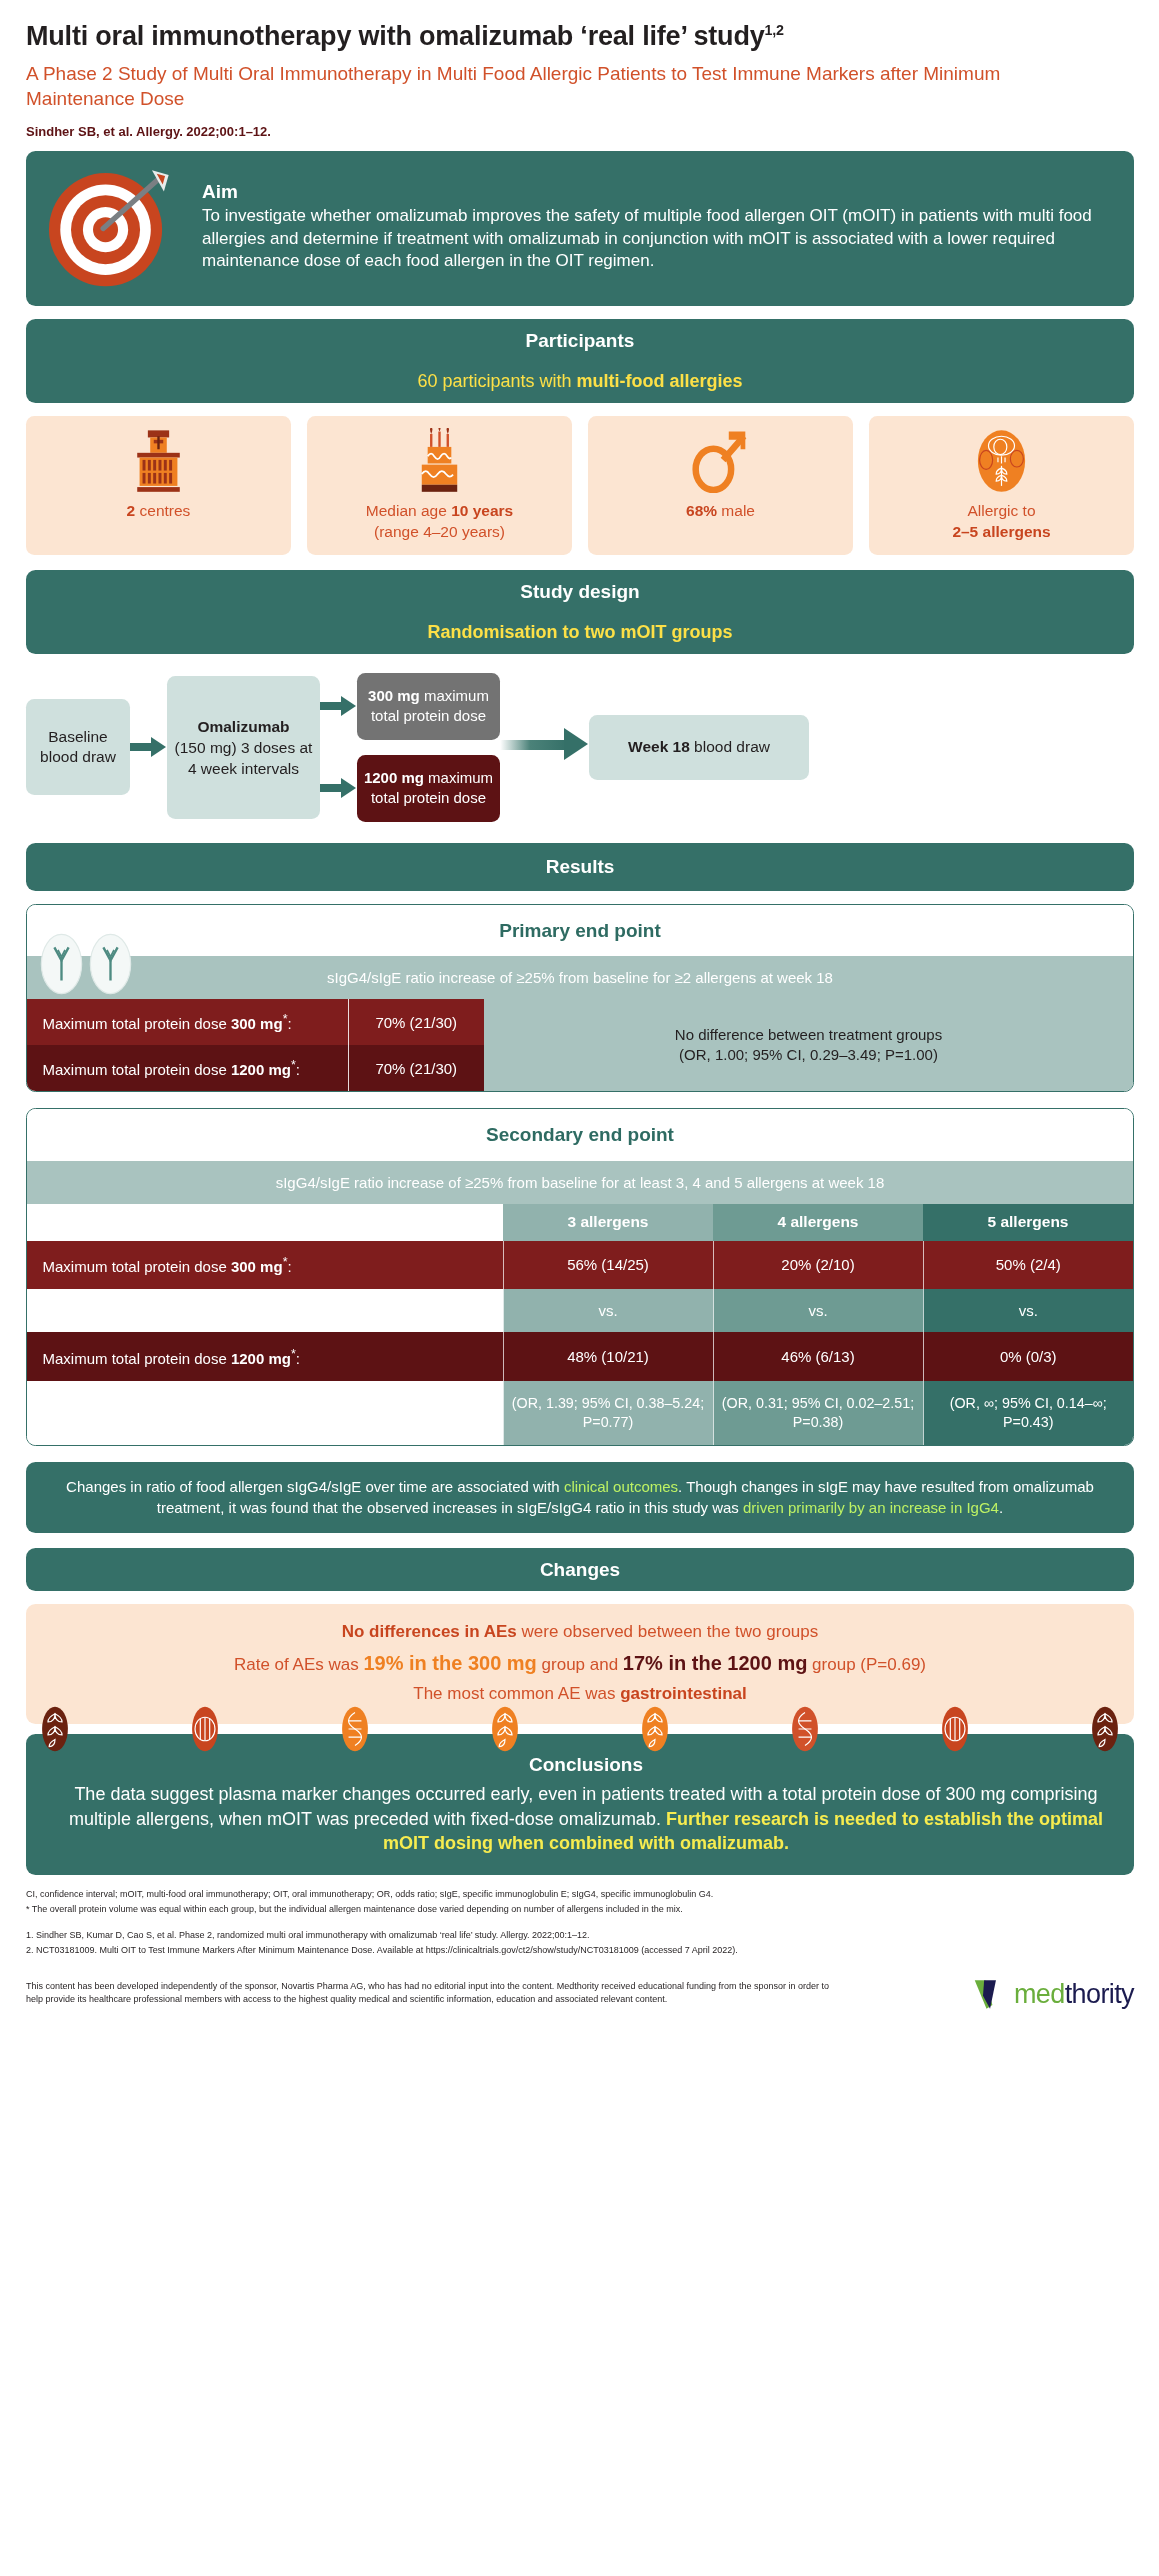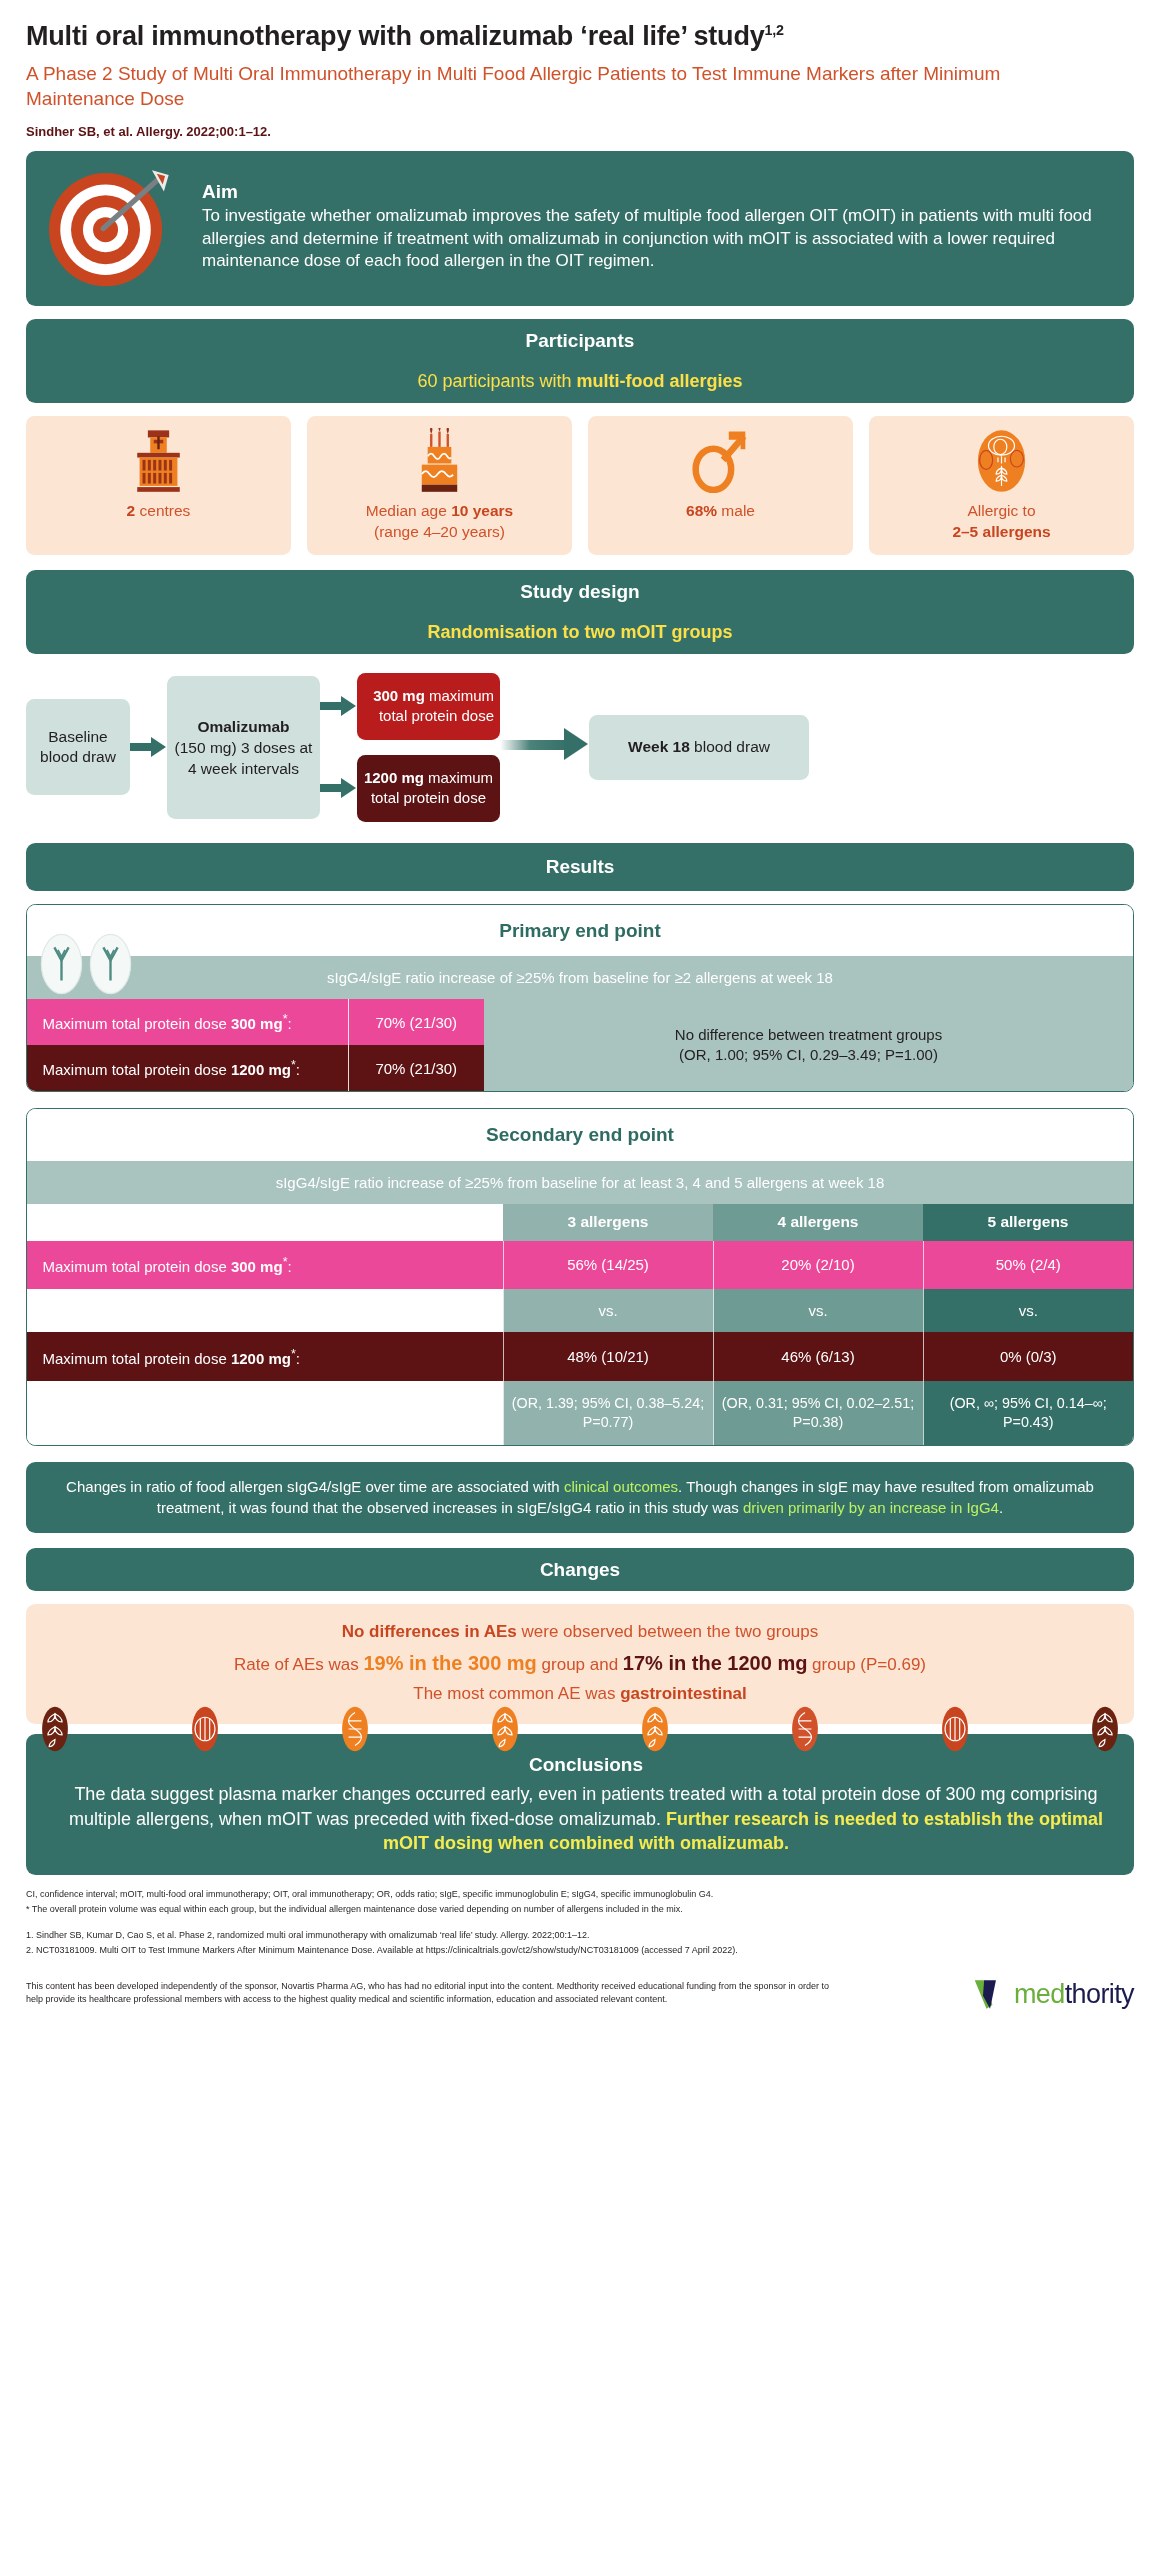--- a/index.html
+++ b/index.html
@@ -69,21 +69,21 @@
   }
   .node.baseline { width:104px; height:96px; font-size:15.5px; line-height:1.32; }
   .node.omal { width:153px; height:143px; font-size:15.5px; line-height:1.36; }
   .node.week { width:220px; height:65px; font-size:15.5px; }
   .node b { font-weight:bold; }
   .dose {
     width:143px; height:67px; border-radius:8.3px; color:#fff;
     display:flex; align-items:center; justify-content:center; text-align:center;
     font-size:15px; line-height:1.32; padding:4.8px 6px;
   }
-  .dose.d300 { background:#b91c1c;text-align:right; }
+  .dose.d300 { background:#737373; }
   .dose.d1200 { background:#5d1214; }
   .dose b { font-weight:bold; }
   .arrow-h {
     width:37px; height:15.5px; position:relative; flex:0 0 auto;
   }
   .arrow-h::before {
     content:""; position:absolute; left:0; top:3.6px; width:24px; height:8.3px; background:#357068;
   }
   .arrow-h::after {
     content:""; position:absolute; left:21.4px; top:-3px;
@@ -110,21 +110,21 @@
     padding:15.5px 0 14.3px 0; background:#fff;
   }
   .endpoint-sub {
     background:#a9c3bf; color:#ffffff; text-align:center;
     font-size:15px; padding:13px 12px;
   }
   .ab-icons { position:absolute; left:13px; top:27px; display:flex; gap:6px; }
 
   .ptable { width:100%; border-collapse:collapse; table-layout:fixed; }
   .ptable td { vertical-align:middle; }
-  .row-300 { background:#ec4899; color:#fff; }
+  .row-300 { background:#7f1d1d; color:#fff; }
   .row-1200 { background:#5d1214; color:#fff; }
   .cell-label { font-size:15px; padding:13px 15.5px; }
   .cell-label b { font-weight:bold; }
   .cell-val { font-size:15px; text-align:center; padding:13px 6px; border-left:1.2px solid rgba(255,255,255,.85); }
   .cell-note {
     background:#a9c3bf; color:#231f20; font-size:15px; text-align:center;
     line-height:1.34; padding:10.7px 14.3px;
   }
 
   .stable { width:100%; border-collapse:collapse; table-layout:fixed; }

